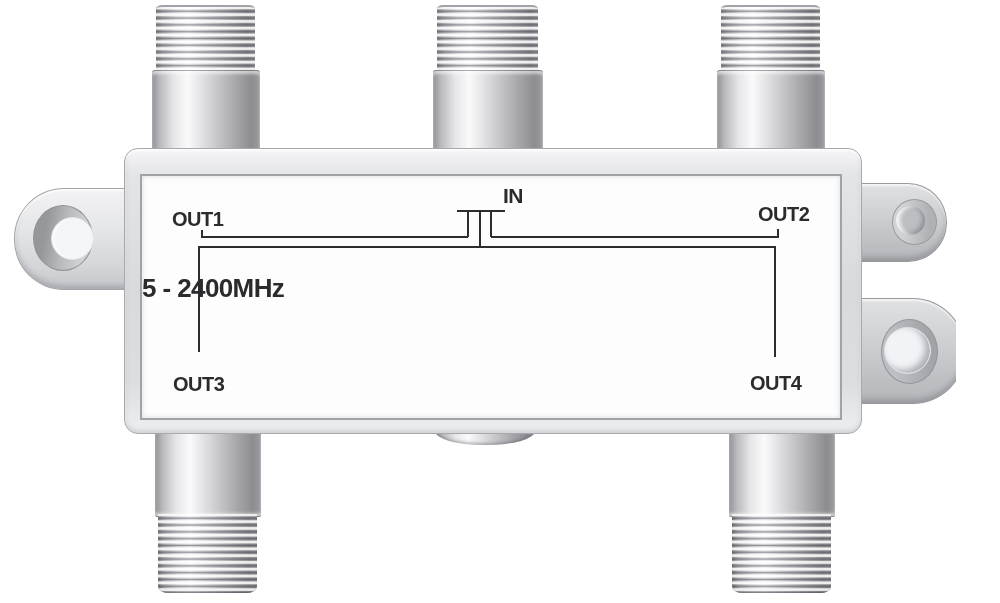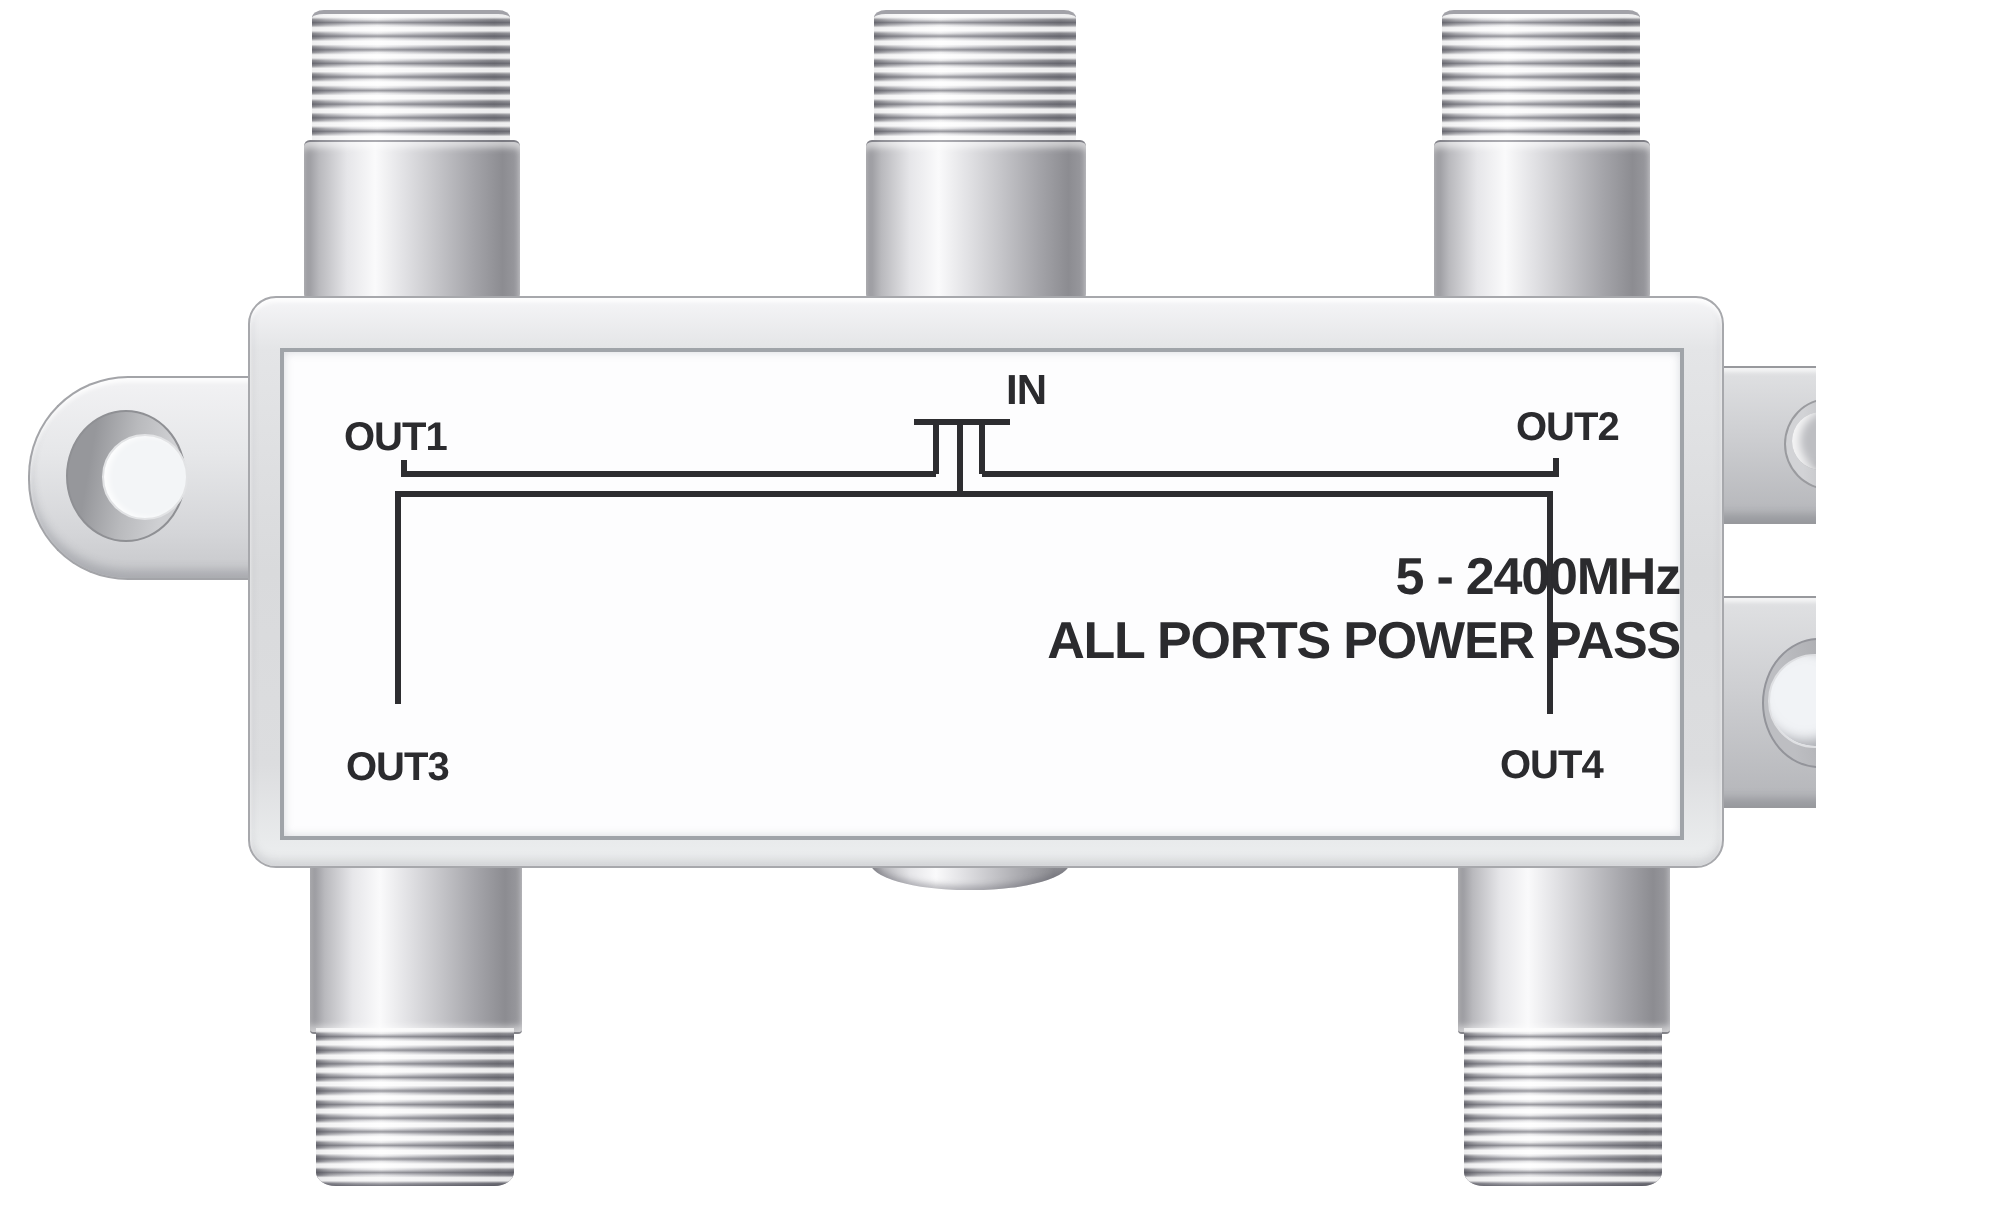--- a/index.html
+++ b/index.html
@@ -1,18 +1,18 @@
 <!DOCTYPE html>
 <html><head>
 <meta charset="utf-8">
 <style>
   html,body{margin:0;padding:0;background:#ffffff;}
   .stage{
     position:relative;width:908px;height:603px;overflow:hidden;
-    background:#ffffff;font-family:"Liberation Sans", sans-serif;
+    background:#ffffff;font-family:"Liberation Sans", sans-serif;padding-left:48px;
   }
   
   .ear{position:absolute;z-index:1;}
   .ear-left{
     left:14px;top:188px;width:115px;height:100px;
     border-radius:50px 0 0 50px;
     background:linear-gradient(180deg,#f2f2f4 0%,#e6e7e9 38%,#d4d5d8 78%,#c6c7ca 100%);
     border:1px solid #a3a4a8;border-right:none;
     box-shadow:inset 0 2px 2px rgba(255,255,255,.85), inset 0 -4px 5px rgba(110,112,120,.32);
   }
@@ -95,21 +95,21 @@
     background:#fdfdfe;border:2px solid #a0a4a9;
     box-shadow:inset 0 0 5px rgba(150,155,162,.35);
   }
   .schematic{position:absolute;left:0;top:0;width:698px;height:242px;}
   .port-label{
     position:absolute;color:#2b2b2e;font-weight:bold;font-size:20px;
     letter-spacing:-0.5px;white-space:nowrap;line-height:1;
   }
   .label-in{font-size:21px;}
   .specs{
-    position:absolute;left:0;right:0;top:96px;text-align:right;
+    position:absolute;left:0;right:0;top:96px;text-align:left;
     color:#2b2b2e;font-weight:bold;font-size:26px;letter-spacing:-0.6px;
     line-height:32px;white-space:nowrap;
   }
 </style>
 </head>
 <body>
 
 <div class="stage">
 
   <div class="ear ear-left">
@@ -168,19 +168,18 @@
       </svg>
 
       <div class="port-label label-in" style="left:361px;top:9px">IN</div>
       <div class="port-label" style="left:30px;top:33px">OUT1</div>
       <div class="port-label" style="left:616px;top:28px">OUT2</div>
       <div class="port-label" style="left:31px;top:198px">OUT3</div>
       <div class="port-label" style="left:608px;top:197px">OUT4</div>
 
       <div class="specs">
         <div>5 - 2400MHz</div>
-        <div>ALL PORTS POWER PASS</div>
       </div>
 
     </div>
   </div>
 
 </div>
 
 </body></html>

